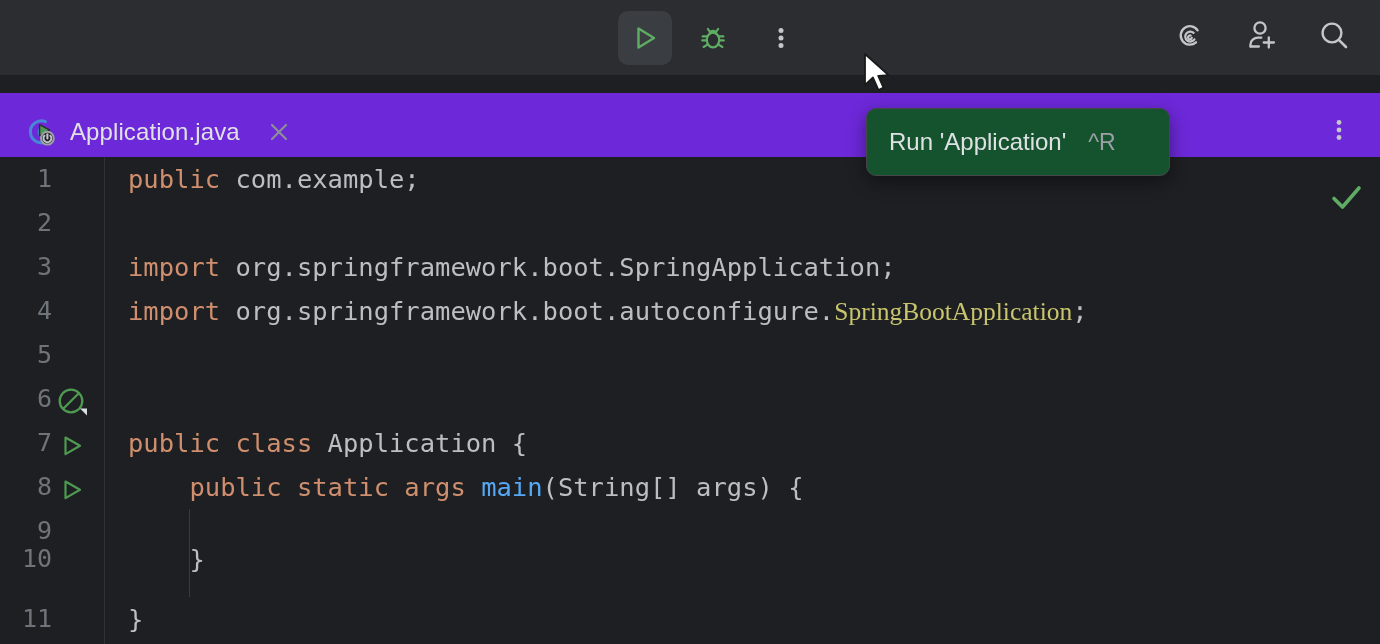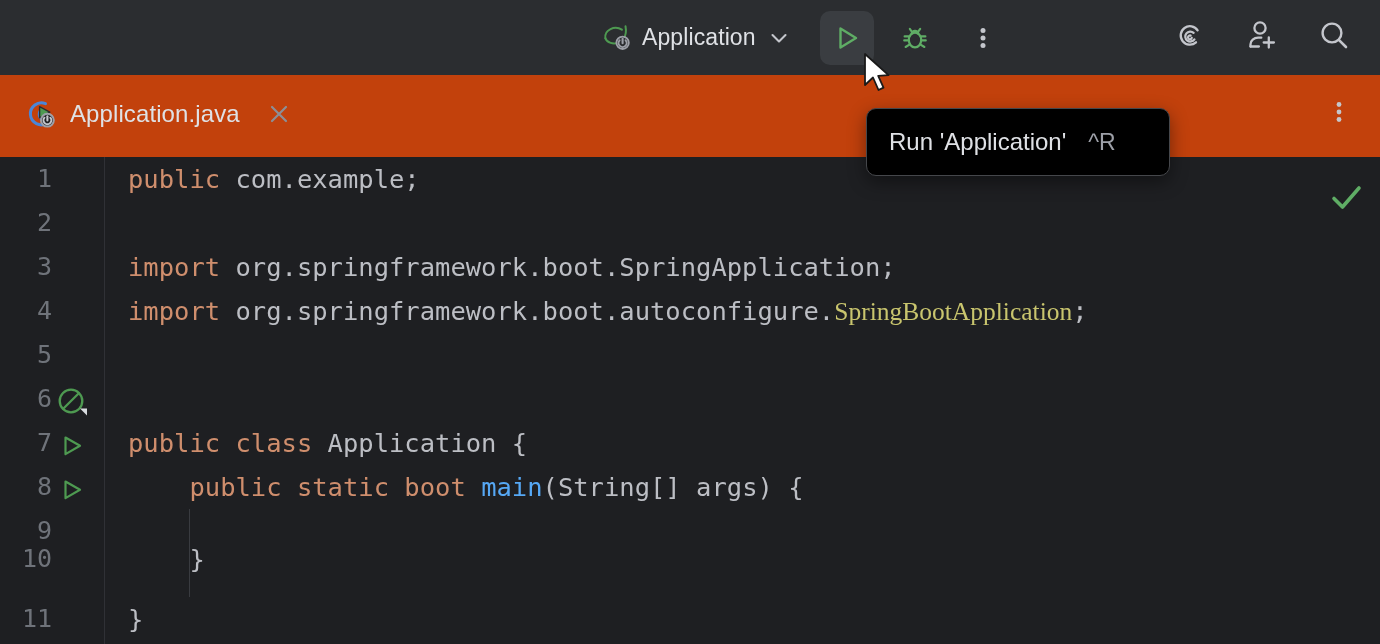--- a/index.html
+++ b/index.html
@@ -82,23 +82,23 @@
     width: 44px; height: 44px;
     display: flex;
     align-items: center;
     justify-content: center;
     border-radius: 8px;
   }
 
   
   .tabbar {
     position: absolute;
-    left: 0; top: 75px;
+    left: 0; top: 93px;
     width: 1380px; height: 82px;
-    background: #c2410c;
+    background: #6d28d9;
   }
   .tab {
     position: absolute;
     left: 0; top: 0;
     height: 78px;
     display: flex;
     align-items: center;
     padding-left: 24px;
     box-sizing: border-box;
   }
@@ -203,21 +203,21 @@
     right: 14px;
     top: 20px;
     width: 40px; height: 40px;
   }
 
   
   .tooltip {
     position: absolute;
     left: 866px; top: 108px;
     width: 304px; height: 68px;
-    background: #000000;
+    background: #14532d;
     border: 1px solid #45474B;
     border-radius: 10px;
     box-sizing: border-box;
     display: flex;
     align-items: center;
     padding: 0 22px;
     box-shadow: 0 6px 18px rgba(0,0,0,.42);
   }
   .tooltip-text {
     font-size: 24px;
@@ -240,37 +240,20 @@
     pointer-events: none;
   }
 </style>
 </head>
 <body>
 
 <div class="toolbar">
 
   <div class="toolbar-center">
 
-    <div class="runconfig">
-      <span class="runconfig-icon">
-        <svg viewBox="0 0 30 30" width="30" height="30">
-          <path d="M23.5 3.2c.9 4.6.4 9.3-2 12.6-2.9 4-8.4 5.5-12.9 4.1-2.6-.8-4.6-2.6-5.2-4.6" fill="none" stroke="#4E9A51" stroke-width="2" stroke-linecap="round"></path>
-          <path d="M3.4 15.3c-.6-3.6 1.4-7.4 5.1-9.2 3.6-1.8 8.3-1.4 11.4.6" fill="none" stroke="#4E9A51" stroke-width="2" stroke-linecap="round"></path>
-          <circle cx="20.6" cy="19.8" r="6.2" fill="#2B2D30" stroke="#9DA0A8" stroke-width="1.9"></circle>
-          <path d="M20.6 15.8v4.4" stroke="#9DA0A8" stroke-width="2.1" stroke-linecap="round"></path>
-          <path d="M17.6 17.3a4 4 0 1 0 6 0" fill="none" stroke="#9DA0A8" stroke-width="1.9" stroke-linecap="round"></path>
-        </svg>
-      </span>
-      <span class="runconfig-label">Application</span>
-      <span class="chev">
-        <svg viewBox="0 0 22 22" width="22" height="22">
-          <path d="M4.5 8 11 14.5 17.5 8" fill="none" stroke="#C4C6CC" stroke-width="2.1" stroke-linecap="round" stroke-linejoin="round"></path>
-        </svg>
-      </span>
-    </div>
 
     <div class="tbtn hovered" style="margin-left:22px;">
       <span>
         <svg viewBox="0 0 34 34" width="34" height="34">
           <path d="M10.5 7.5 26 17 10.5 26.5 Z" fill="none" stroke="#5FAD65" stroke-width="2.4" stroke-linejoin="round"></path>
         </svg>
       </span>
     </div>
 
     <div class="tbtn" style="margin-left:14px;">
@@ -388,21 +371,21 @@
       </div>
       <div class="line" style="top: 220px;">
         <span class="lnum">6</span>
       </div>
       <div class="line" style="top: 264px;">
         <span class="lnum">7</span>
         <span class="ltext"><span class="kw">public class</span><span class="plain"> Application {</span></span>
       </div>
       <div class="line" style="top: 308px;">
         <span class="lnum">8</span>
-        <span class="ltext"><span class="plain">    </span><span class="kw">public static boot</span><span class="plain"> </span><span class="mth">main</span><span class="plain">(String[] args) {</span></span>
+        <span class="ltext"><span class="plain">    </span><span class="kw">public static args</span><span class="plain"> </span><span class="mth">main</span><span class="plain">(String[] args) {</span></span>
       </div>
       <div class="line" style="top: 352px;">
         <span class="lnum">9</span>
       </div>
       <div class="line" style="top: 380px;">
         <span class="lnum">10</span>
         <span class="ltext"><span class="plain">    }</span></span>
       </div>
       <div class="line" style="top: 440px;">
         <span class="lnum">11</span>

